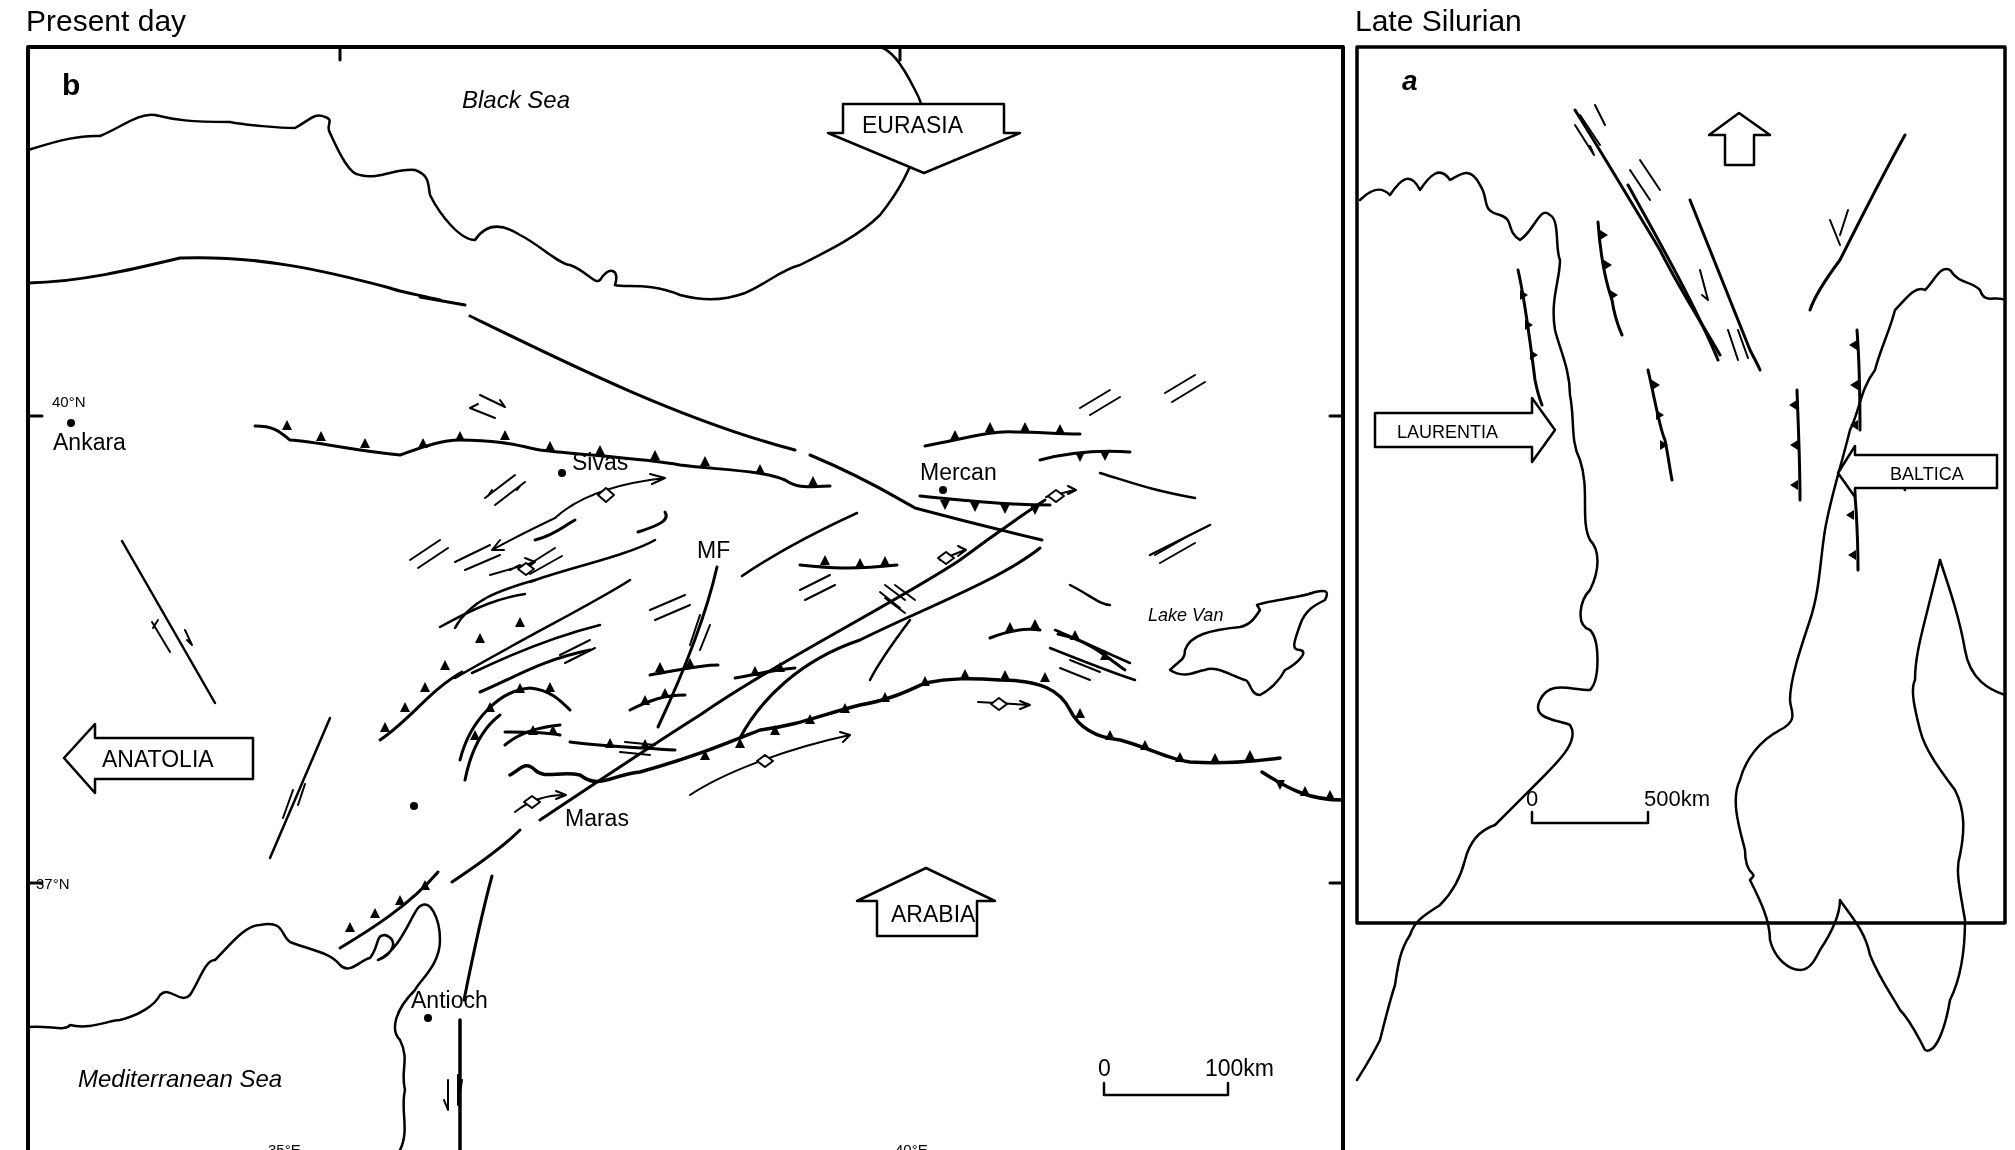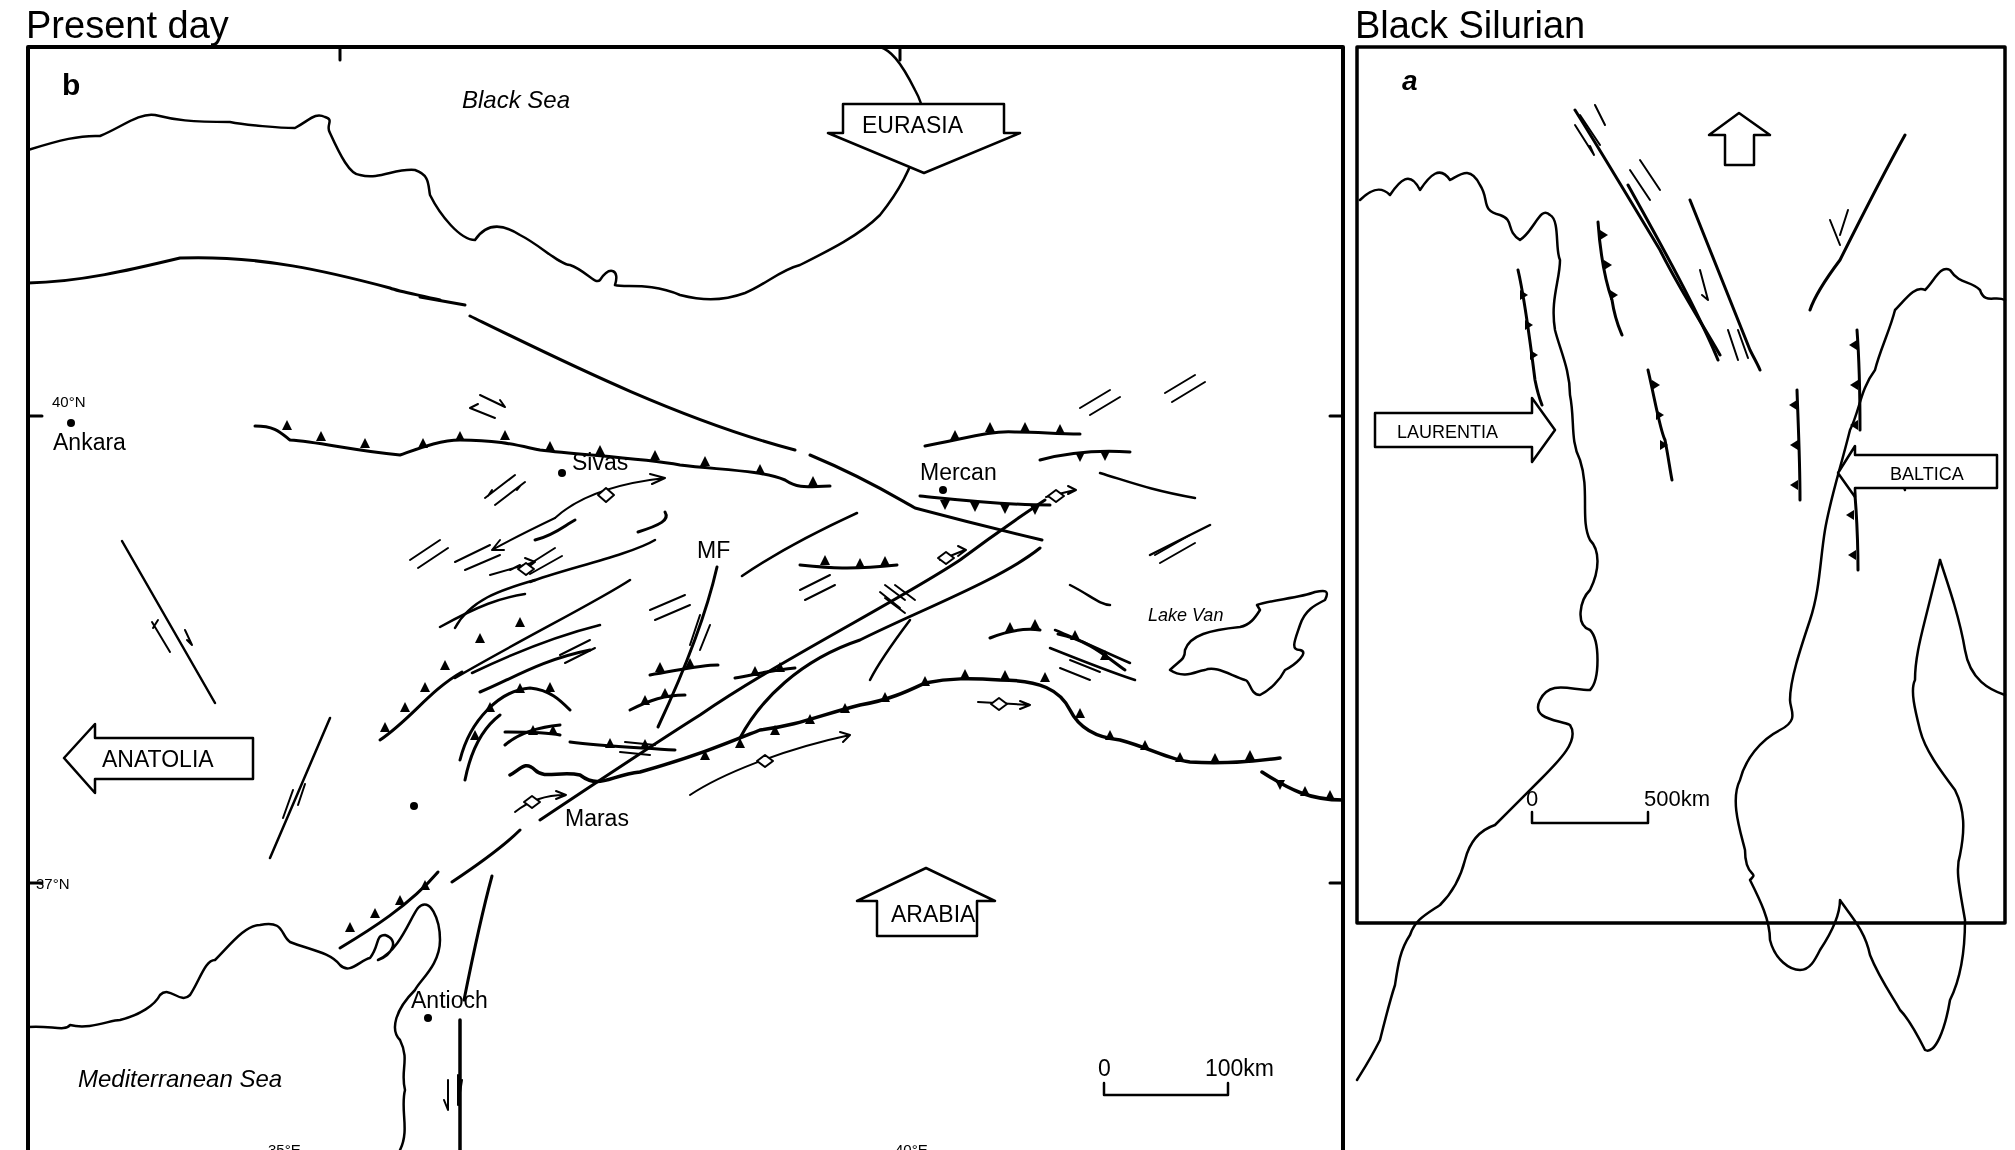--- a/index.html
+++ b/index.html
@@ -1,25 +1,25 @@
 <!DOCTYPE html>
 <html><head>
 <meta charset="utf-8">
 <style>
   html, body { margin:0; padding:0; background:#ffffff; }
   body { width:2015px; height:1150px; position:relative; overflow:hidden; font-family:"Liberation Sans", sans-serif; color:#000; }
-  .title { position:absolute; font-size:38px; font-family:"Liberation Sans", sans-serif; }
+  .title { position:absolute; font-size:30px; font-family:"Liberation Sans", sans-serif; }
   svg { position:absolute; left:0; top:0; }
   .lbl { font-family:"Liberation Sans", sans-serif; fill:#000; }
 </style>
 </head>
 <body>
 
 <div class="title" style="left:26px; top:4px;">Present day</div>
-<div class="title" style="left:1355px; top:4px;">Black Silurian</div>
+<div class="title" style="left:1355px; top:4px;">Late Silurian</div>
 
 <svg width="2015" height="1150" viewBox="0 0 2015 1150">
   <g fill="none" stroke="#000" stroke-linecap="round" stroke-linejoin="round">
 
     <g>
       <rect x="28" y="47" width="1315" height="1110" stroke-width="4"></rect>
       <line x1="340" y1="47" x2="340" y2="60" stroke-width="3"></line>
       <line x1="900" y1="47" x2="900" y2="60" stroke-width="3"></line>
       <line x1="28" y1="416" x2="42" y2="416" stroke-width="3"></line>
       <line x1="28" y1="883" x2="42" y2="883" stroke-width="3"></line>

